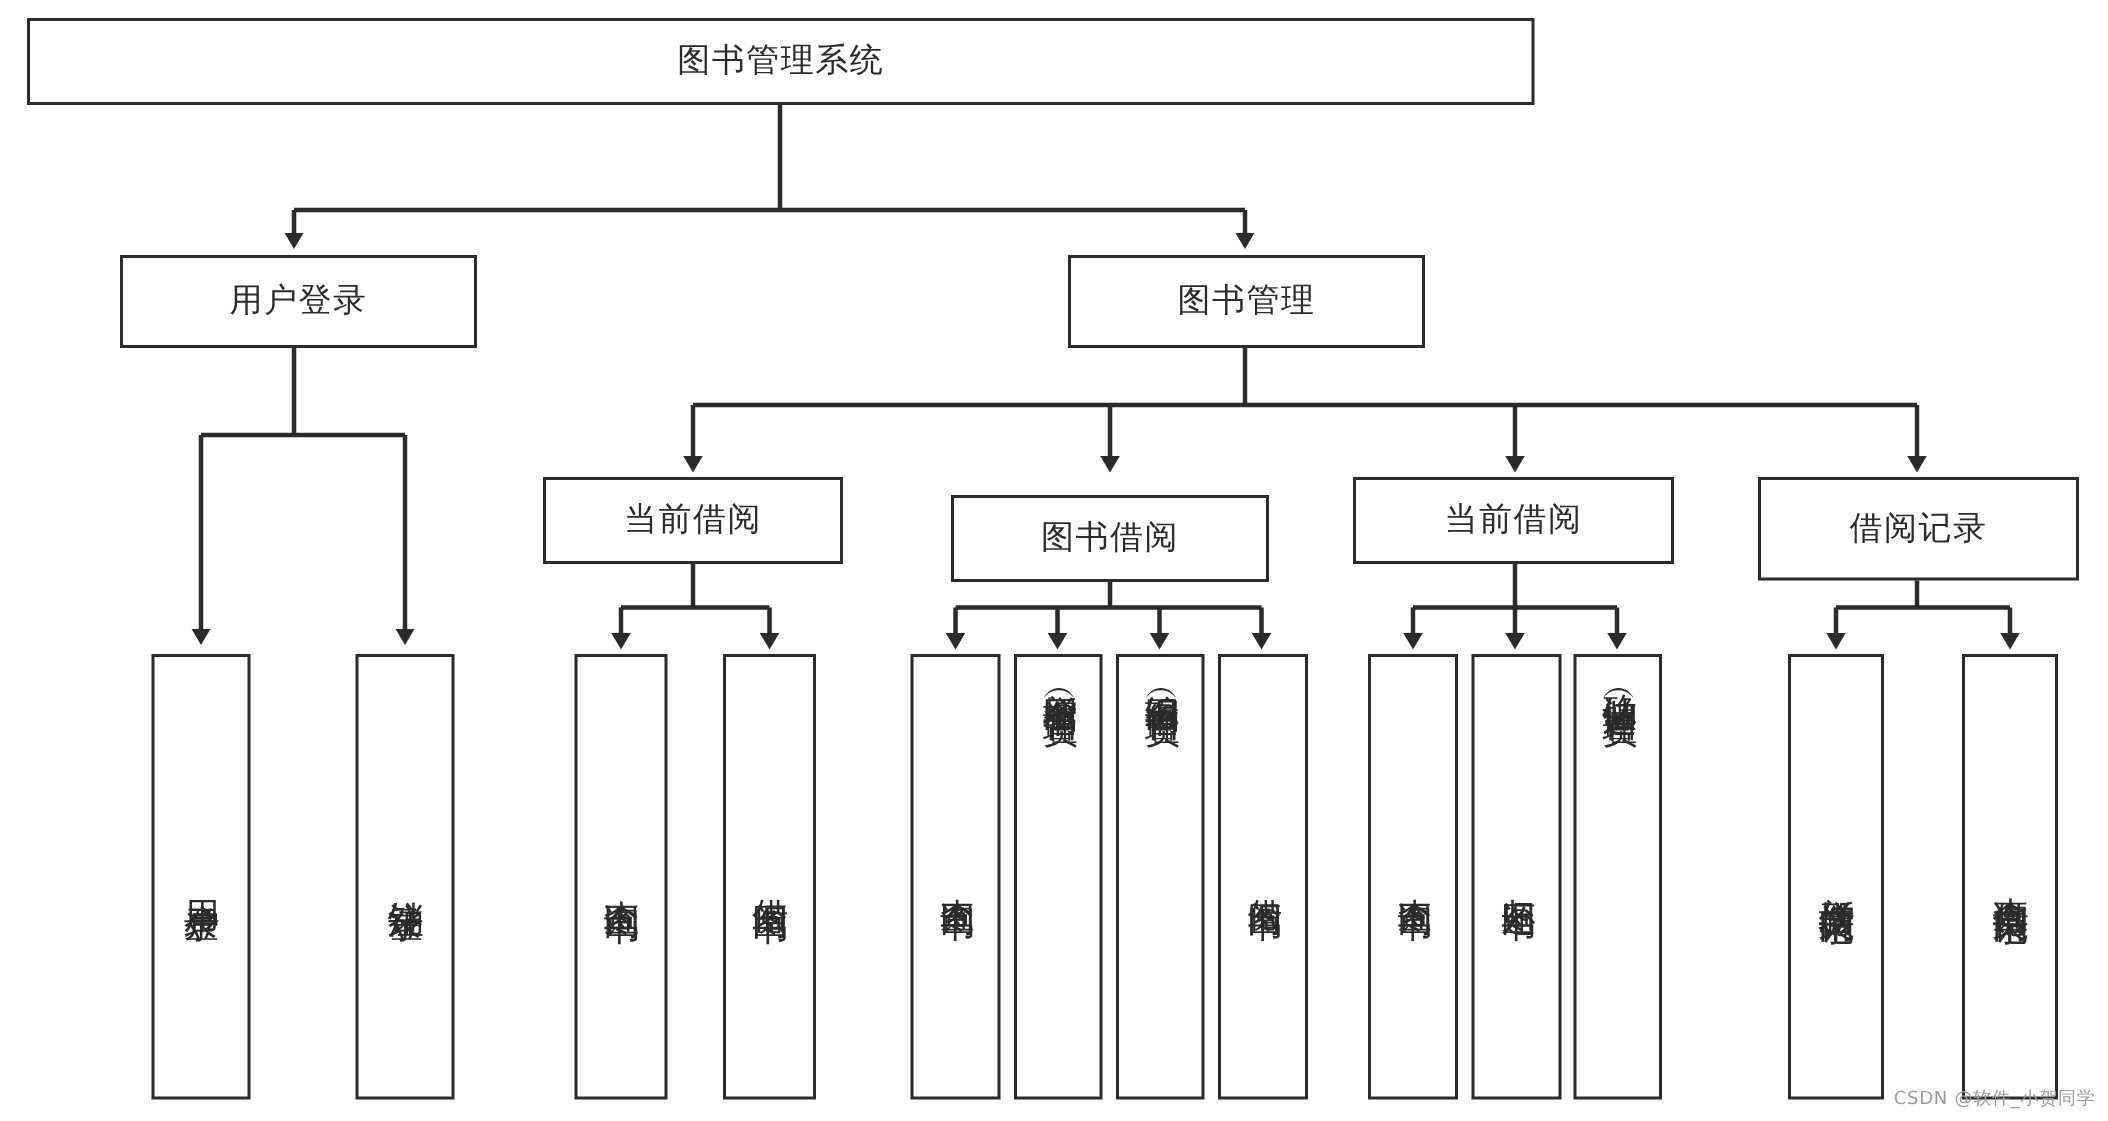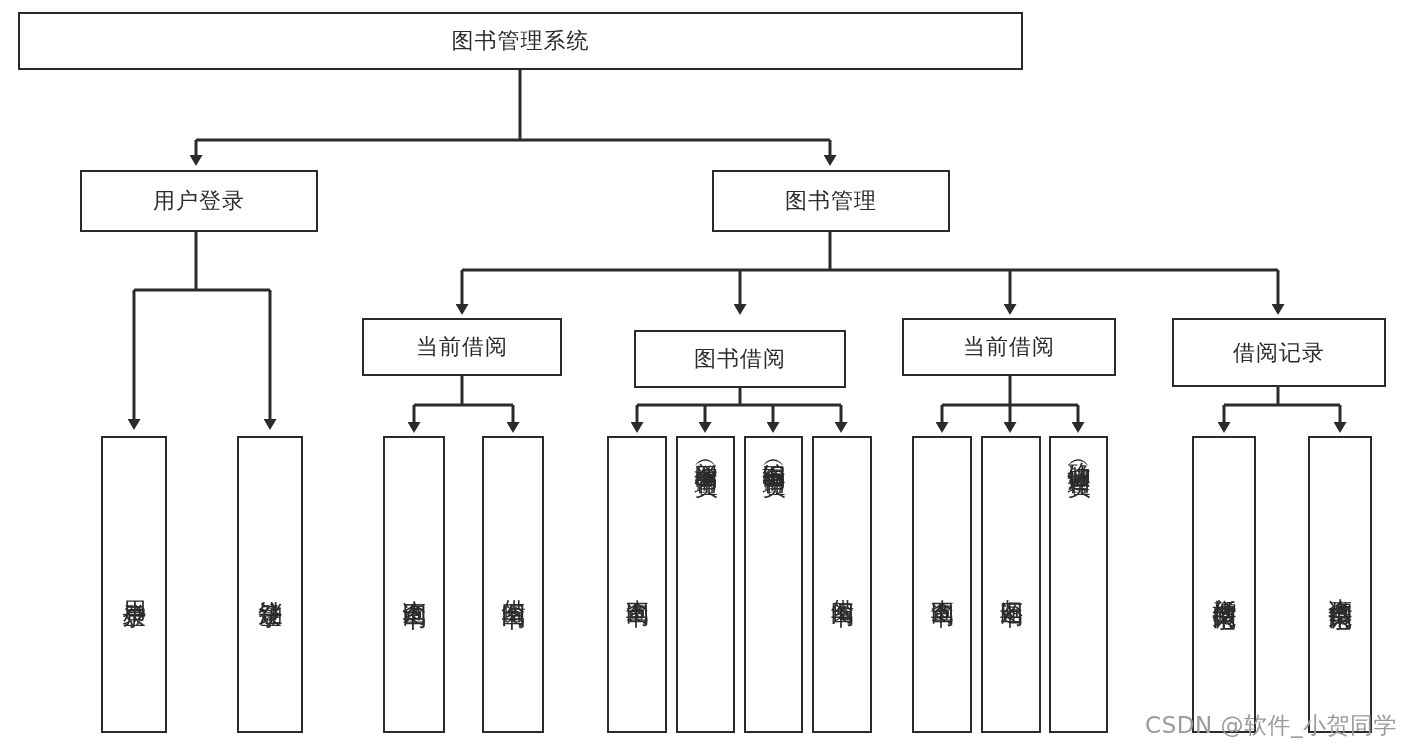--- a/index.html
+++ b/index.html
@@ -69,21 +69,21 @@
   }
   
   .node.vert.centered {
     align-items: center;
     padding-top: 0;
   }
   #watermark {
     position: absolute;
     right: 8px;
     bottom: 6px;
-    font-size: 23px;
+    font-size: 12px;
     color: #9b9b9b;
     letter-spacing: 0.5px;
     white-space: nowrap;
     pointer-events: none;
   }
 </style>
 </head>
 <body>
 
 <div id="diagram-root">

